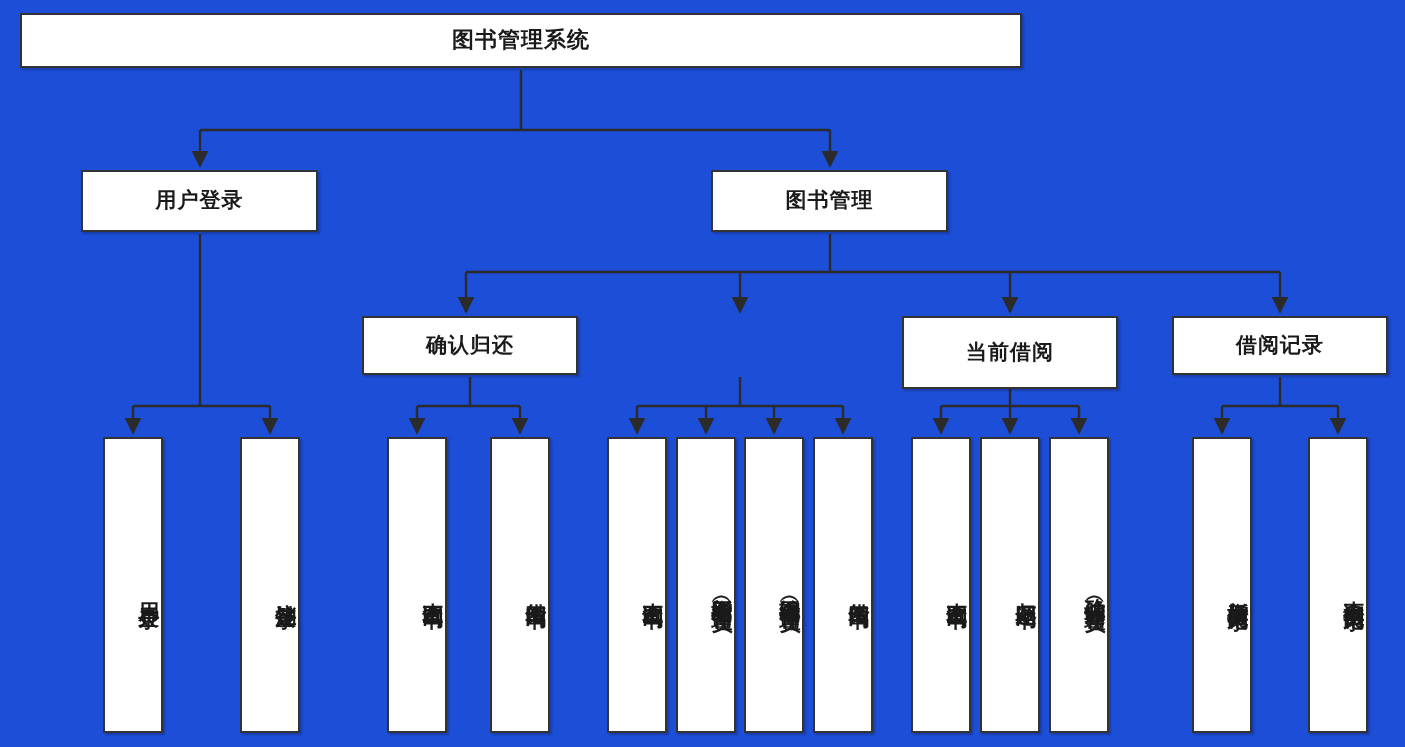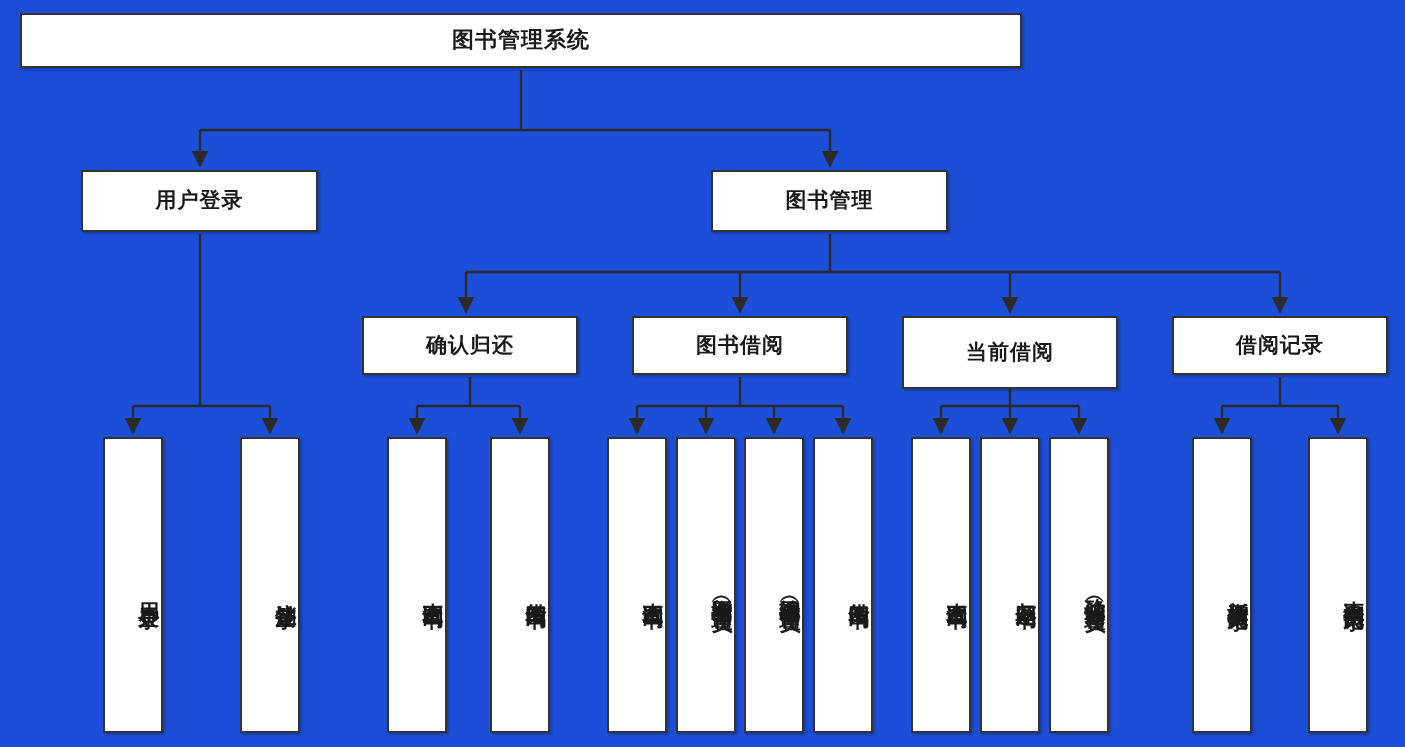--- a/index.html
+++ b/index.html
@@ -134,23 +134,20 @@
   <div class="node horiz" style="left:81px; top:170px; width:237px; height:62px;">
     <span>用户登录</span>
   </div>
   <div class="node horiz" style="left:711px; top:170px; width:237px; height:62px;">
     <span>图书管理</span>
   </div>
 
   <div class="node horiz" style="left:362px; top:316px; width:216px; height:59px;">
     <span>确认归还</span>
   </div>
-  <div class="node horiz" style="left:632px; top:316px; width:216px; height:59px;">
-    <span>图书借阅</span>
-  </div>
   <div class="node horiz" style="left:902px; top:316px; width:216px; height:73px;">
     <span>当前借阅</span>
   </div>
   <div class="node horiz" style="left:1172px; top:316px; width:216px; height:59px;">
     <span>借阅记录</span>
   </div>
 
   <div class="node vert" style="left:103px; top:437px; width:60px; height:296px;">
     <span class="vtext">用户登录</span>
   </div>

